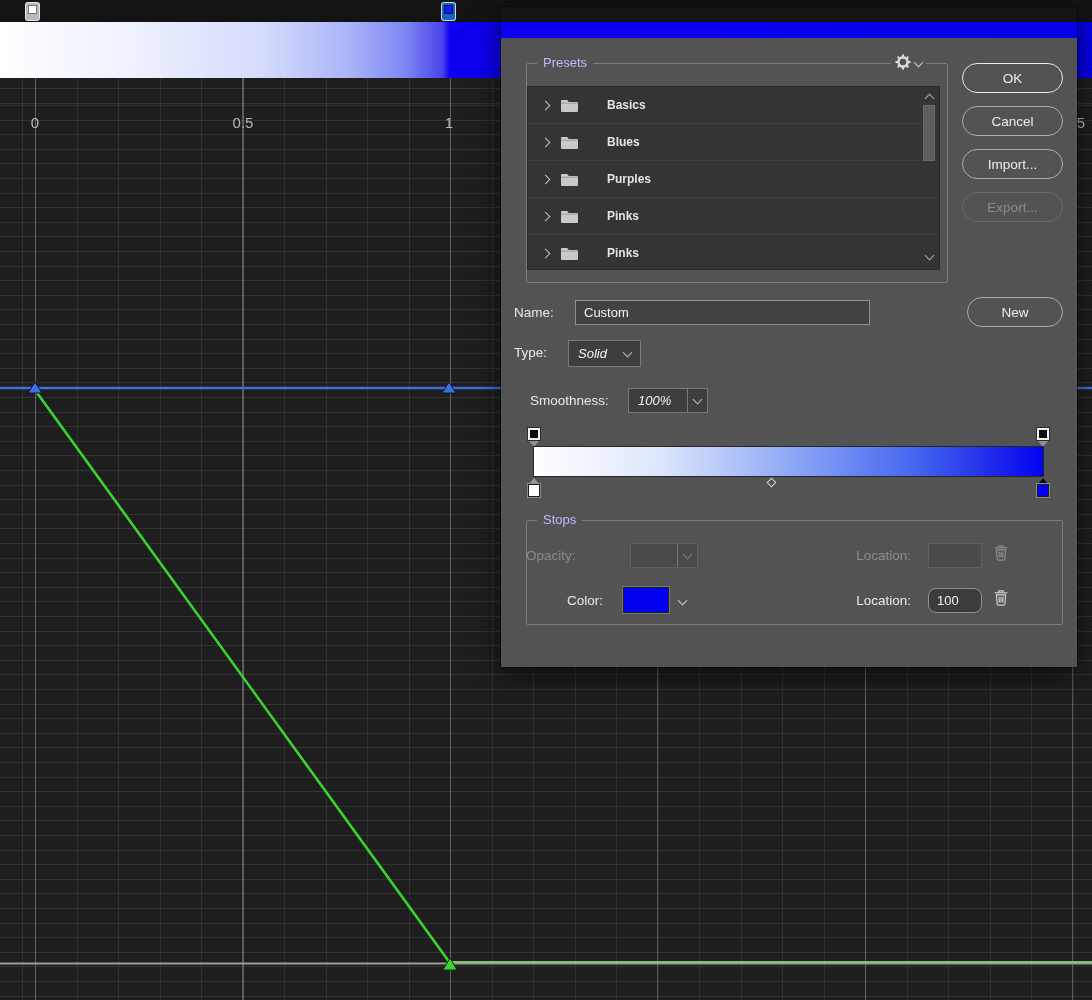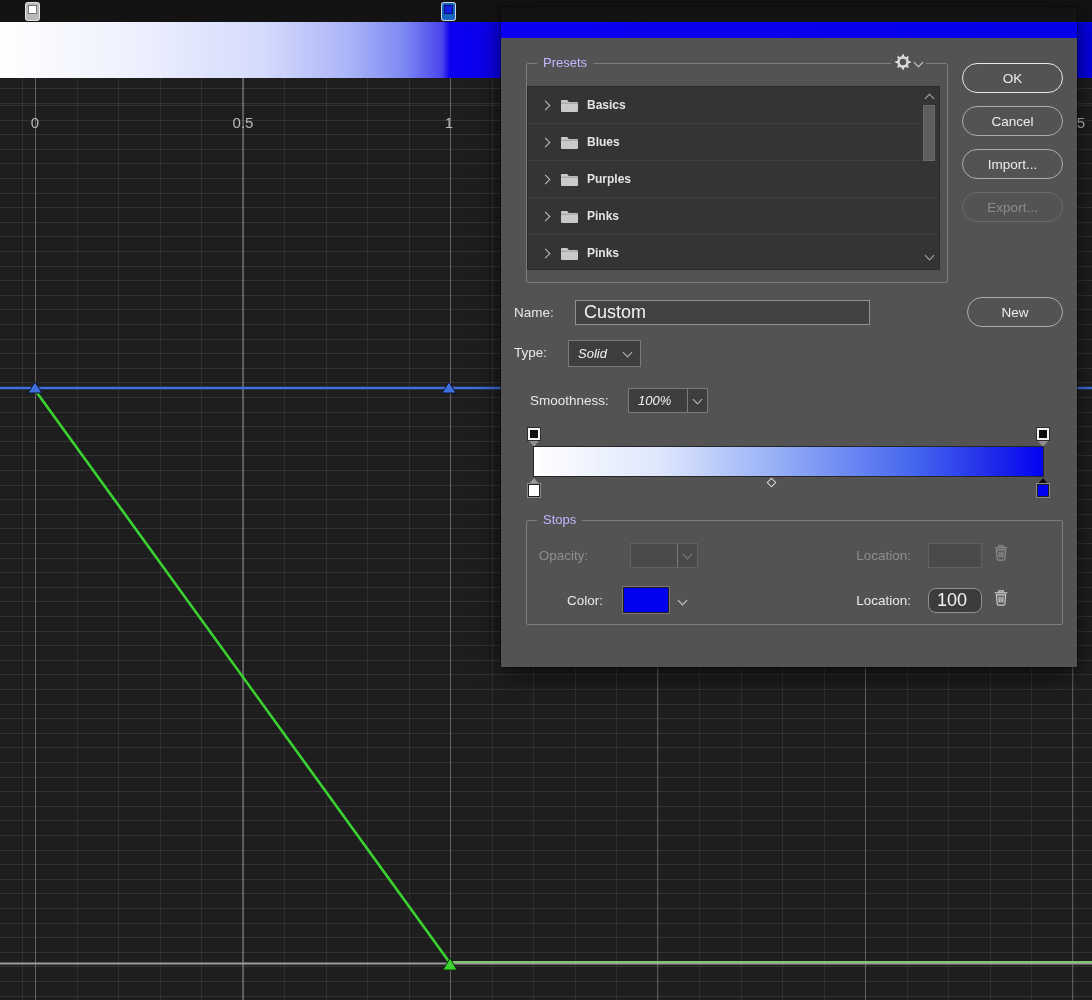--- a/index.html
+++ b/index.html
@@ -33,42 +33,42 @@
 
   .group{position:absolute;border:1px solid #7d7d7d;border-radius:2px;box-sizing:border-box;}
   .legend{position:absolute;top:-9px;left:10px;background:#535353;padding:0 6px;
     color:#c4b5fd;font-size:13px;}
 
   
   .plist{position:absolute;left:26px;top:48px;width:413px;height:184px;background:#303030;
     border:1px solid #2a2a2a;box-sizing:border-box;overflow:hidden;}
   .prow{position:relative;height:36px;background:#343434;border-bottom:1px solid #3e3e3e;
     display:flex;align-items:center;cursor:pointer;}
-  .prow .lbl{margin-left:8px;color:#e4e4e4;font-size:12px;font-weight:bold;}
+  .prow .lbl{margin-left:28px;color:#e4e4e4;font-size:12px;font-weight:bold;}
   .chev{display:inline-block;width:6px;height:6px;border-right:1.4px solid #c0c0c0;
     border-bottom:1.4px solid #c0c0c0;}
   .chev.right{transform:rotate(-45deg);margin-left:14px;}
   .chev.down{transform:rotate(45deg);}
   .folder{margin-left:11px;}
   .sbar{position:absolute;right:2px;top:2px;bottom:2px;width:15px;}
   .sbar .chev{position:absolute;left:4px;border-color:#a8a8a8;}
   .sthumb{position:absolute;left:1px;top:16px;width:12px;height:56px;background:#5e5e5e;
     border:1px solid #6a6a6a;box-sizing:border-box;cursor:grab;}
 
   
   .pill{position:absolute;width:101px;height:30px;border-radius:16px;background:transparent;
     border:1px solid #adadad;color:#ececec;font-size:13.5px;display:flex;align-items:center;
     justify-content:center;box-sizing:border-box;cursor:pointer;font-family:inherit;}
   .pill.primary{border:1.6px solid #e8e8e8;}
   .pill.disabled{border-color:#6b6b6b;color:#8b8b8b;cursor:default;}
 
   .flabel{position:absolute;color:#e8e8e8;font-size:13.5px;}
   .flabel.dis{color:#8d8d8d;}
   .tinput{position:absolute;background:#424242;border:1px solid #909090;color:#f2f2f2;
-    font-size:18px;padding:0 8px;box-sizing:border-box;font-family:inherit;outline:none;}
+    font-size:13px;padding:0 8px;box-sizing:border-box;font-family:inherit;outline:none;}
   .dbox{position:absolute;background:#3e3e3e;border:1px solid #7a7a7a;box-sizing:border-box;
     display:flex;align-items:center;color:#f2f2f2;font-size:13px;cursor:pointer;}
   .dbox .chev{border-color:#b9b9b9;margin-left:auto;margin-right:9px;margin-top:-3px;}
   .dbox .val{margin-left:9px;font-style:italic;}
   .divider{width:1px;align-self:stretch;background:#7a7a7a;margin-left:auto;}
   .dbox .chevcell{width:19px;display:flex;justify-content:center;}
   .dbox.dis{background:#4a4a4a;border-color:#616161;cursor:default;}
   .dbox.dis .chev{border-color:#7e7e7e;}
 
   
@@ -228,21 +228,21 @@
       <div class="tri up" style="left:28px;"></div>
       <div class="cstop-sq" style="left:27px;background:#ffffff;"></div>
       <div class="tri up sel" style="left:537px;"></div>
       <div class="cstop-sq" id="blue-cstop" style="left: 536px; background: rgb(1, 1, 240);"></div>
       <div class="mid"></div>
 
       <div class="group" style="left:25px;top:482px;width:537px;height:105px;">
         <span class="legend">Stops</span>
       </div>
 
-      <span class="flabel dis" style="left:15px;top:510px;width:95px;text-align:center;">Opacity:</span>
+      <span class="flabel dis" style="left:25px;top:510px;width:95px;text-align:left;">Opacity:</span>
       <div class="dbox dis" style="left:129px;top:505px;width:68px;height:25px;">
         <span class="divider"></span>
         <span class="chevcell">
             <span class="chev down" style="margin:0 0 3px 0;"></span>
           </span>
       </div>
       <span class="flabel dis" style="left:335px;top:510px;width:75px;text-align:right;">Location:</span>
       <div class="dbox dis" style="left:427px;top:505px;width:54px;height:25px;"></div>
       <button class="trash" style="left:492px;top:506px;">
         <svg width="16" height="17" viewBox="0 0 15 16">

